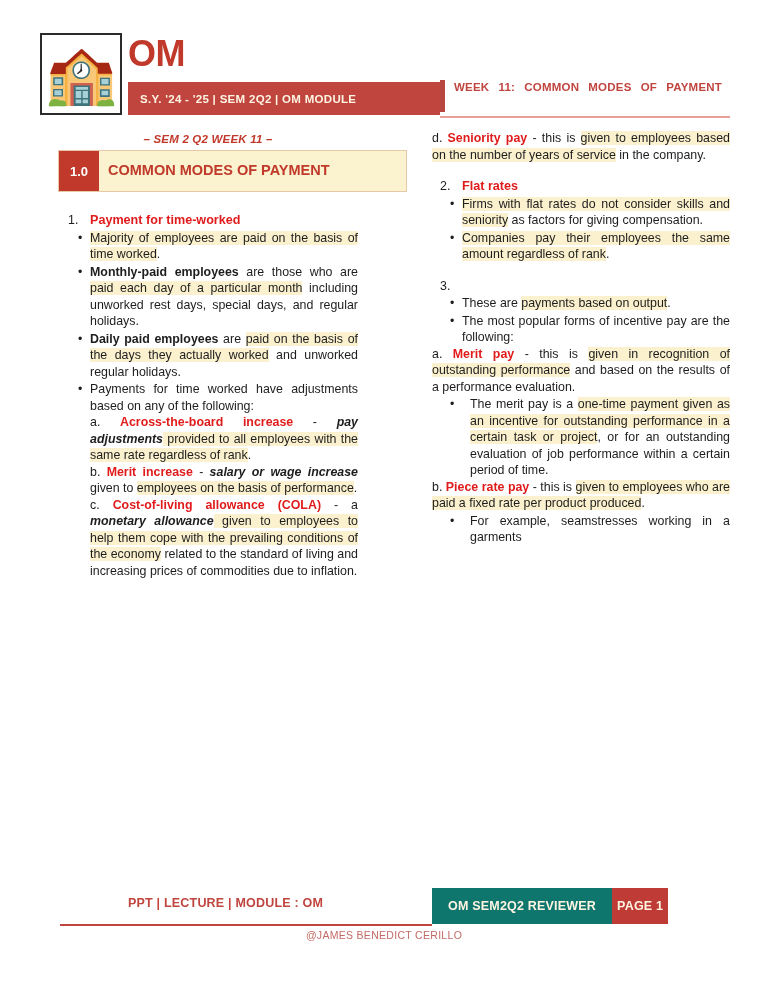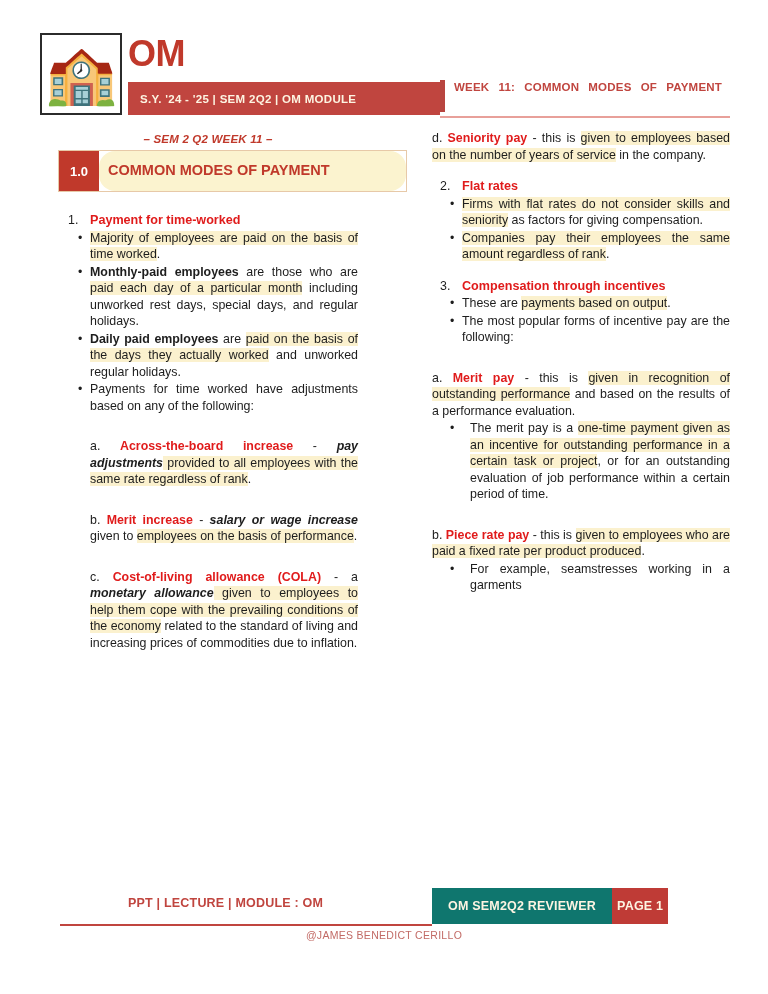--- a/index.html
+++ b/index.html
@@ -120,21 +120,21 @@
   .section-title {
     flex: 1;
     background: #fbf3cf;
     color: #c0392b;
     font-size: 14.5px;
     font-weight: bold;
     line-height: 1.1;
     padding: 5px 8px 5px 9px;
     text-align: justify;
     text-align-last: justify;
-    display: flex; align-items: center; border-radius: 16px;
+    display: flex; align-items: center;
   }
 
   
   .col {
     position: absolute;
     font-size: 12.4px;
     line-height: 1.33;
     color: #1d1d1d;
     text-align: justify;
   }
@@ -175,21 +175,21 @@
   }
   .bul-body { flex: 1; }
 
   
   .bul-item.deep .bul-marker { padding-left: 10px; }
   .bul-item.deep { margin-left: 8px; }
 
   
   .lettered {
     margin-left: 30px;
-    margin-top: 24px;
+    margin-top: 0;
   }
   .lettered.flush { margin-left: 0; }
   .spacer-md { height: 15px; }
 
   
   .hl { background: #fbf1ce; }
   .rd { color: #e01b1b; font-weight: bold; }
   .bd { font-weight: bold; }
   .bi { font-weight: bold; font-style: italic; }
 
@@ -336,21 +336,20 @@
 
     <div class="bul-item">
       <span class="bul-marker">•</span>
       <span class="bul-body"><span class="hl">Companies pay their employees the same amount regardless of rank</span><span>.</span></span>
     </div>
 
     <div class="spacer-md"></div>
 
     <div class="num-item">
       <span class="num-marker">3.</span>
-      <span class="num-label">Compensation through incentives</span>
     </div>
 
     <div class="bul-item">
       <span class="bul-marker">•</span>
       <span class="bul-body"><span>These are </span><span class="hl">payments based on output</span><span>.</span></span>
     </div>
 
     <div class="bul-item">
       <span class="bul-marker">•</span>
       <span class="bul-body">The most popular forms of incentive pay are the following:</span>

